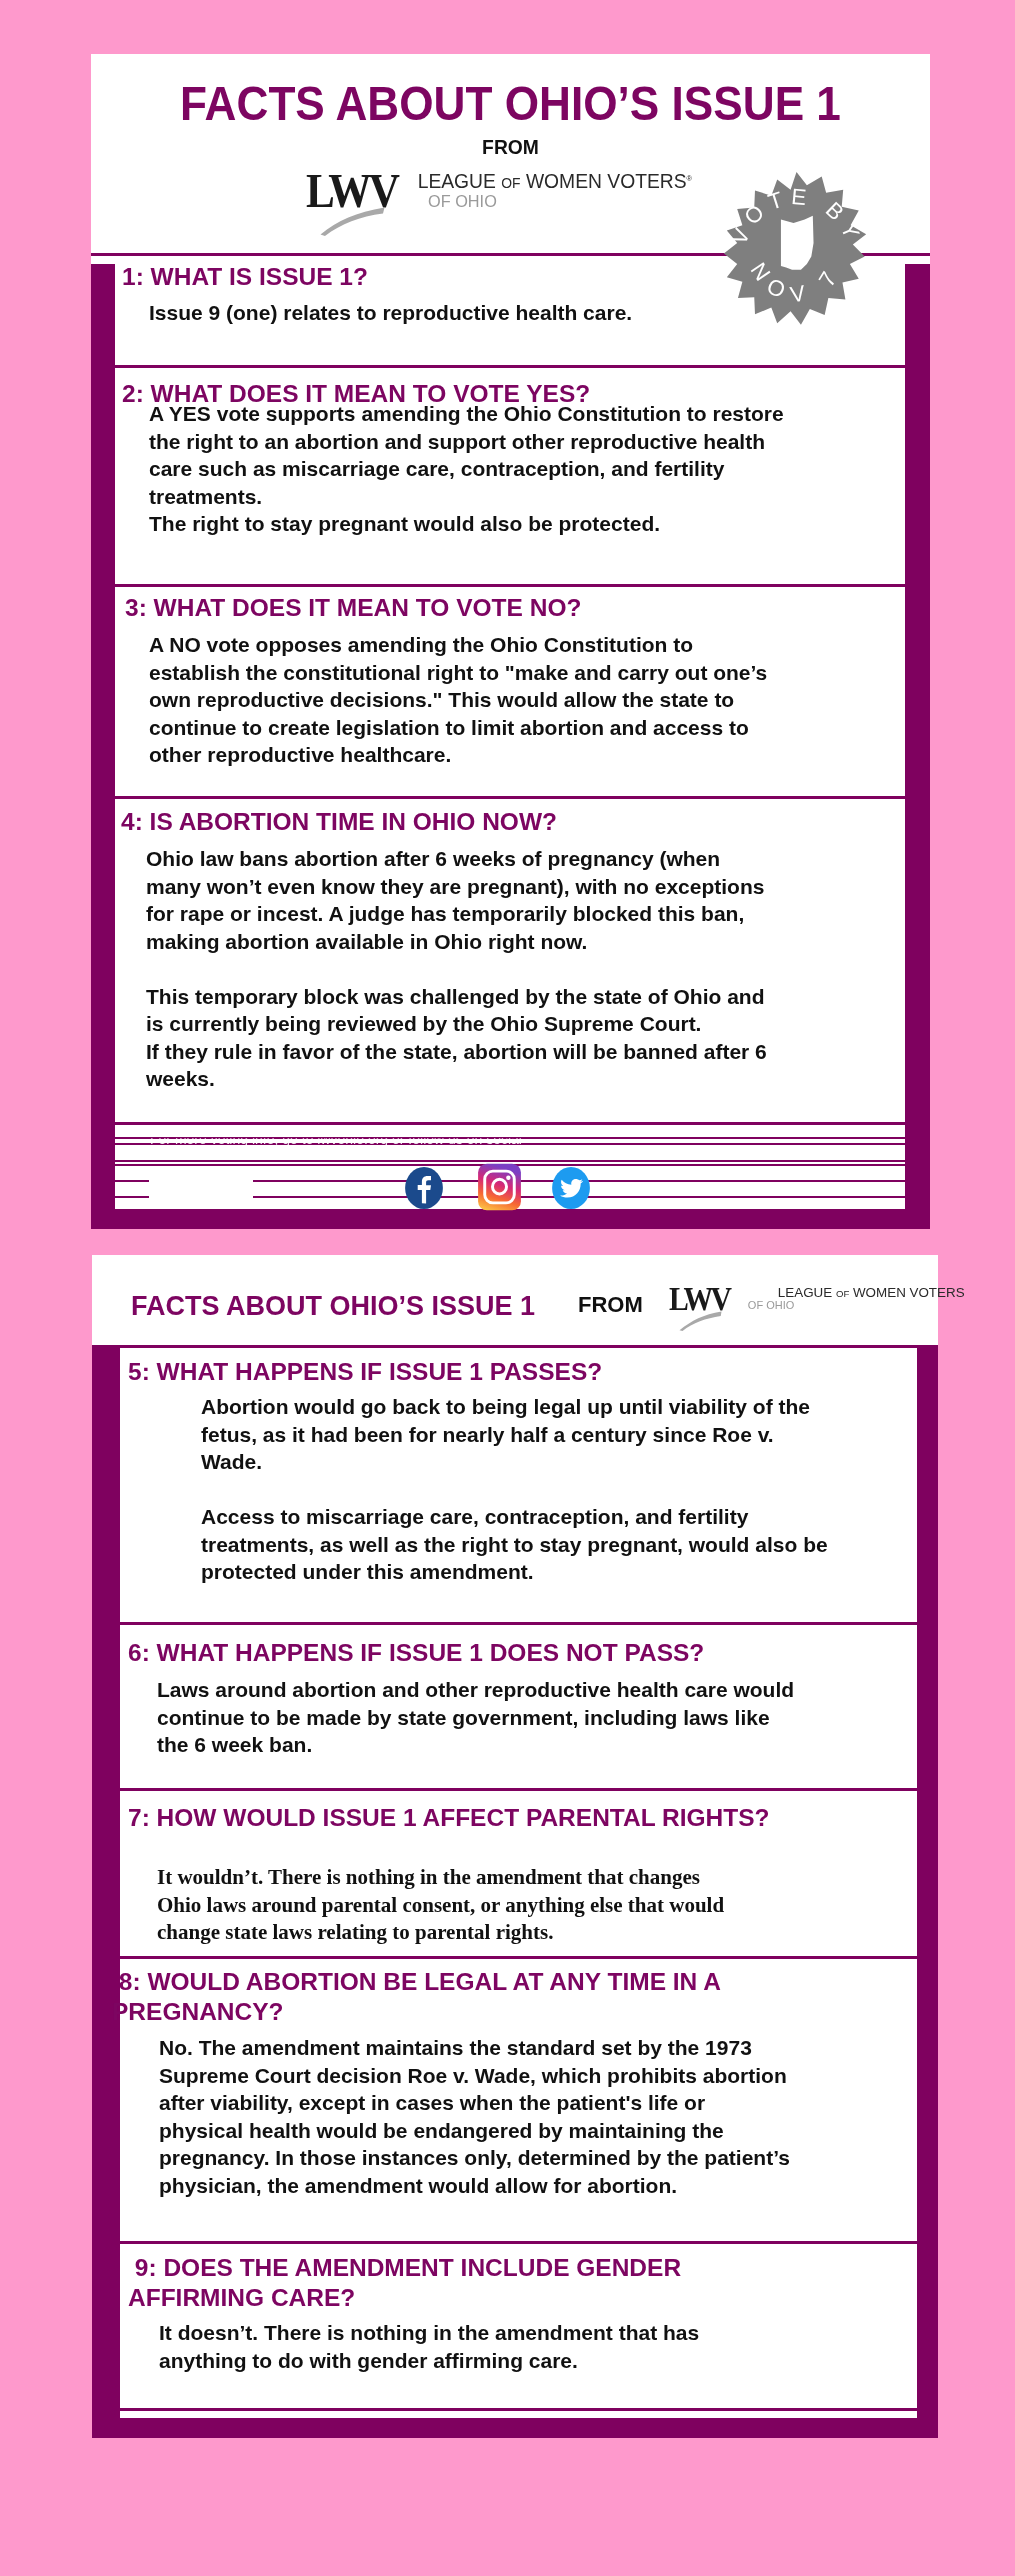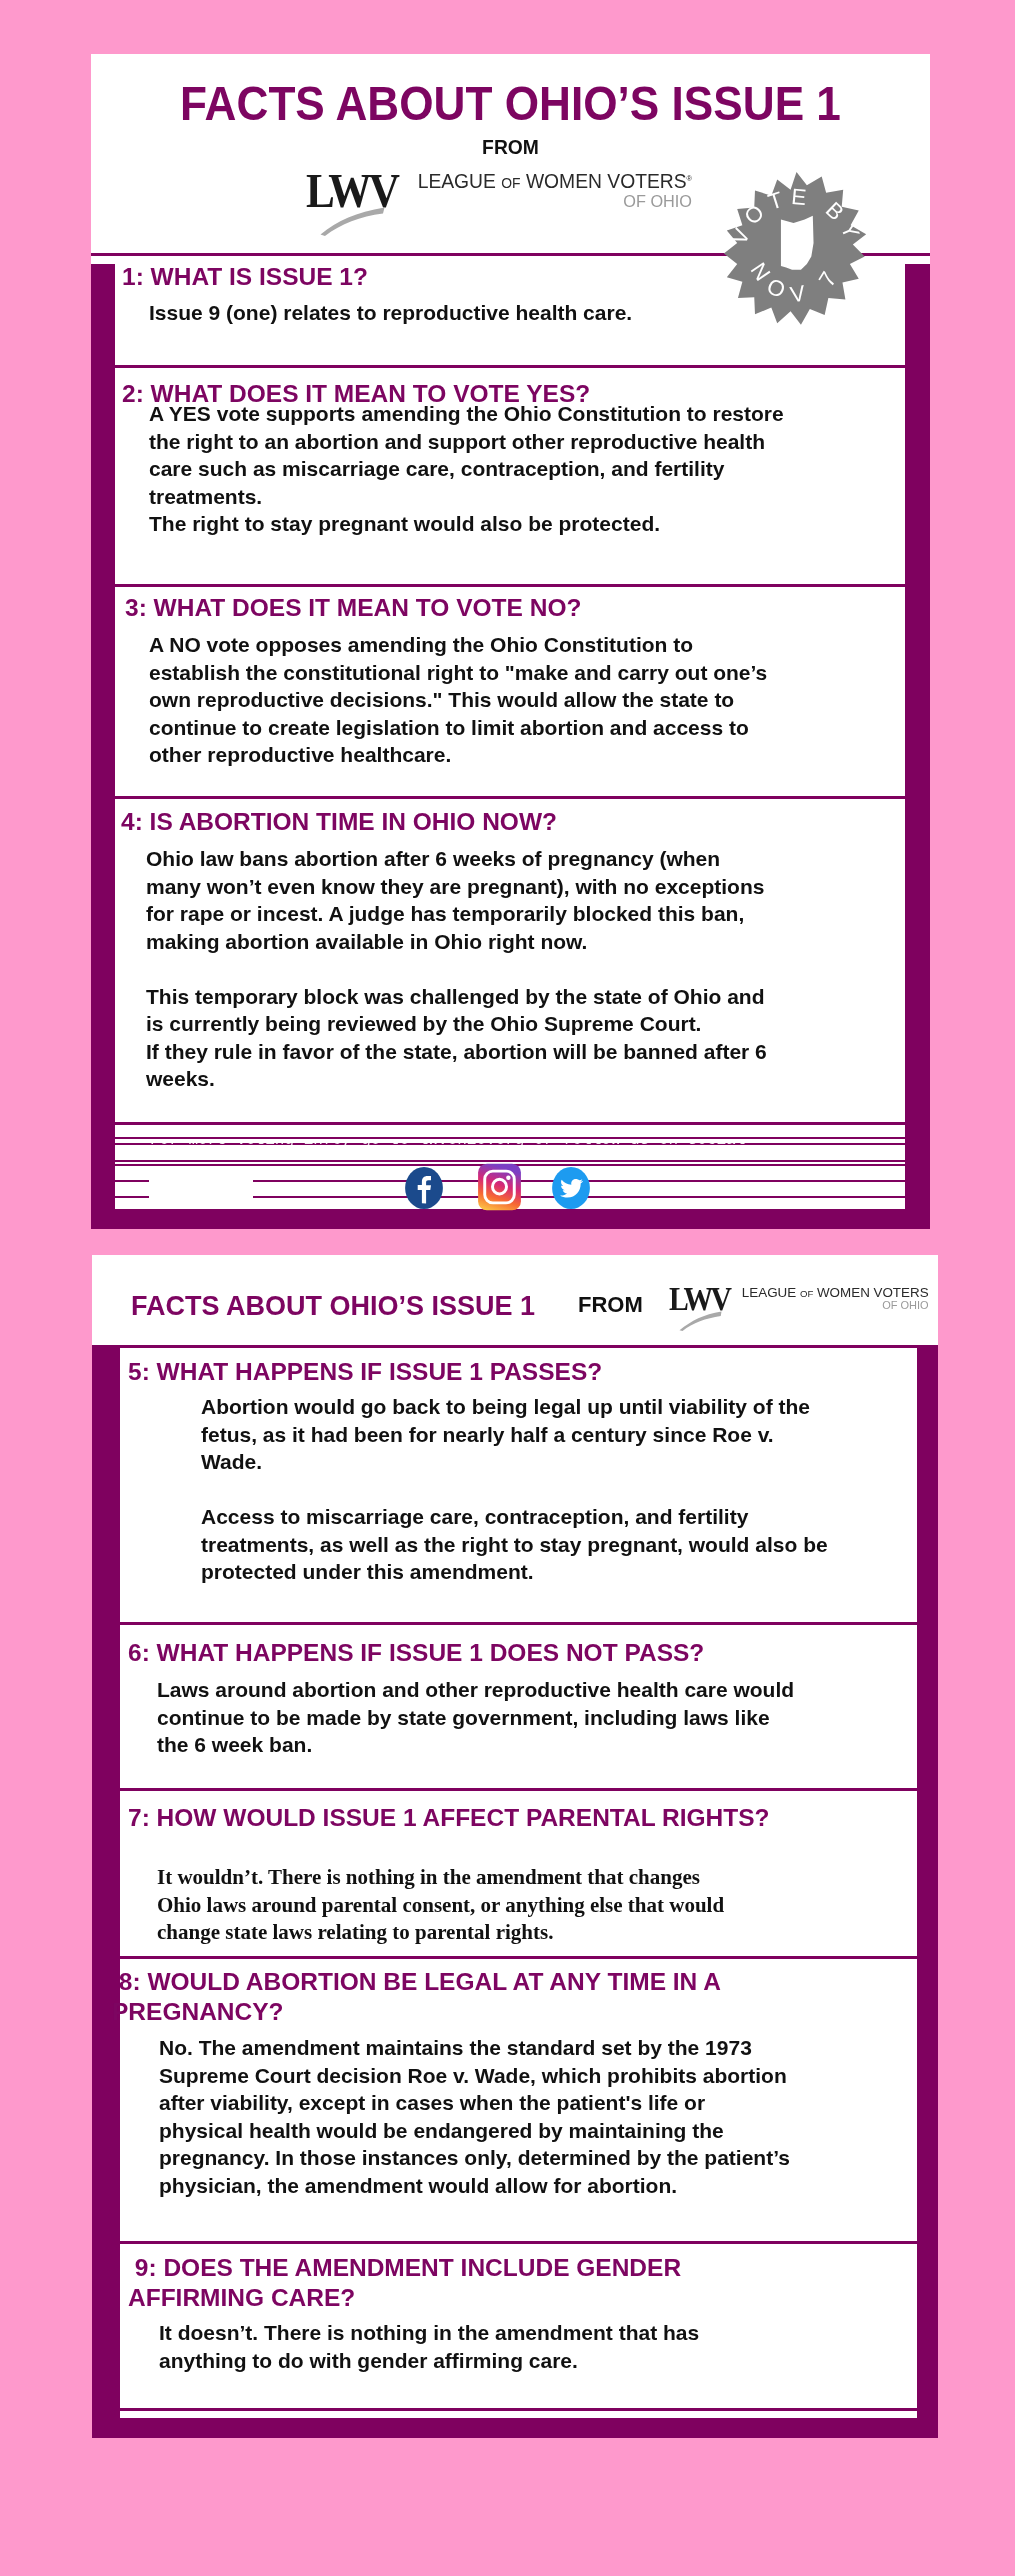--- a/index.html
+++ b/index.html
@@ -31,34 +31,34 @@
     text-align: center; font-weight: bold; font-size: 19.3px; color: #111;
   }
   .lwv-logo { position: absolute; display: flex; align-items: flex-start; }
   .lwv-mark {
     font-family: "Liberation Serif", serif; font-weight: bold; color: #1a1a1a;
     letter-spacing: -3px; transform: scaleX(0.9); transform-origin: left;
     line-height: 1;
   }
   .lwv-text { color: #2a2a2a; line-height: 1; white-space: nowrap; }
   .lwv-text .of { font-size: 0.72em; }
-  .lwv-sub { color: #9a9a9a; line-height: 1; white-space: nowrap; text-align: right; }
+  .lwv-sub { color: #9a9a9a; line-height: 1; white-space: nowrap; }
   .lwv-swoosh { position: absolute; }
 
   .q-title {
     position: absolute; color: #7d0561; font-weight: bold;
     font-size: 24.5px; line-height: 30px; white-space: pre-wrap;
   }
   .q-body {
     position: absolute; color: #111; font-weight: bold;
     font-size: 21px; line-height: 27.5px; white-space: pre-wrap;
   }
 
   .footer-text {
-    position: absolute; color: #ffffff; font-size: 16px; white-space: nowrap; font-family: Liberation Mono, monospace;
+    position: absolute; color: #ffffff; font-size: 14px; white-space: nowrap;
   }
   .social { position: absolute; top: 1167px; width: 42px; height: 42px; }
   .social svg { width: 100%; height: 100%; display: block; }
 
   .badge { position: absolute; left: 712px; top: 169px; width: 169px; height: 169px; }
 
   .title-small {
     position: absolute; left: 39px; top: 36px; color: #7d0561; font-weight: bold;
     font-size: 27px; white-space: nowrap;
   }
@@ -182,21 +182,21 @@
   </div>
 </div>
 
 <div id="panel2" class="panel">
   <div class="title-small">FACTS ABOUT OHIO’S ISSUE 1</div>
   <div class="from-small">FROM</div>
 
   <div class="lwv-logo" style="left:577px; top:28px; width:253px; height:45px;">
     <div class="lwv-mark" style="font-size:33px;">LWV</div>
     <div style="margin-left:6px; margin-top:3px;">
-      <div class="lwv-text" style="font-size:13.4px;">
+      <div class="lwv-text" style="font-size:13.4px;margin-left:36px;">
         <span>LEAGUE </span><span class="of">OF</span><span> WOMEN VOTERS</span>
       </div>
       <div class="lwv-sub" style="font-size:11px; margin-left:6px; margin-top:0.7px;">OF OHIO</div>
     </div>
     <svg class="lwv-swoosh" style="left:9px; top:27px;" width="45" height="21" viewBox="0 0 60 28">
       <path d="M2 27 C 18 14, 34 6, 58 2 L 57 8 C 37 11, 20 17, 6 28 Z" fill="#a9a9a9"></path>
     </svg>
   </div>
 
   <div class="hline" style="left:28px; top:90px; width:797px;"></div>

